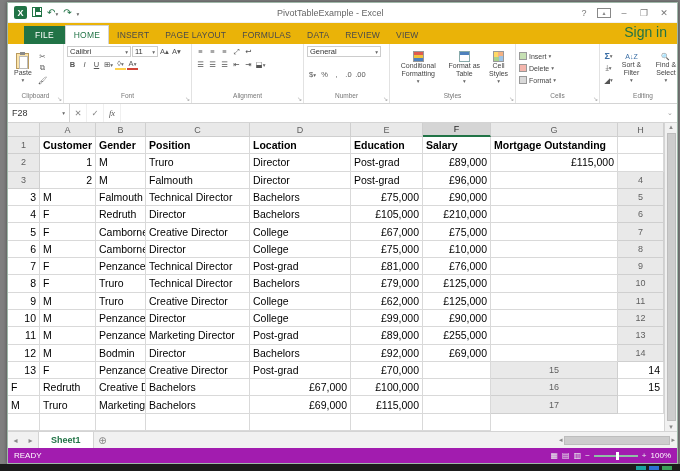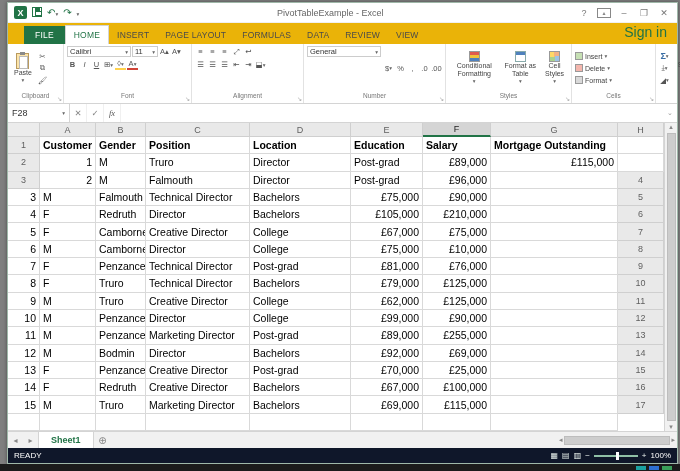--- a/index.html
+++ b/index.html
@@ -96,21 +96,21 @@
   .sheetbar { height:17px; background:#f1f1f1; border-top:1px solid #d4d4d4; display:flex;
     align-items:stretch; font-size:9px; color:#666; flex:0 0 auto; }
   .navarr { width:15px; display:flex; align-items:center; justify-content:center; font-size:8px; color:#888; }
   .stab { background:#fff; color:#217346; font-weight:bold; padding:0 12px; display:flex;
     align-items:center; border-right:1px solid #d4d4d4; border-left:1px solid #d4d4d4; }
   .addsheet { width:18px; display:flex; align-items:center; justify-content:center; color:#888; font-size:10px; }
   .hscroll { margin-left:auto; width:120px; display:flex; align-items:center; gap:1px; padding:2px; }
   .hthumb { flex:1; height:9px; background:#cdcdcd; border:1px solid #bdbdbd; }
 
   
-  .statusbar { height:15px; background:#0f172a; color:#fff; display:flex; align-items:center;
+  .statusbar { height:15px; background:#a21caf; color:#fff; display:flex; align-items:center;
     font-size:8px; padding:0 6px; flex:0 0 auto; }
   .sb-right { margin-left:auto; display:flex; align-items:center; gap:4px; }
   .viewbtn { font-size:8px; color:#eaf3ee; }
   .zoomtrack { width:44px; height:2px; background:#8fc0a6; position:relative; }
   .zoomthumb { position:absolute; left:50%; top:-3px; width:3px; height:8px; background:#fff; }
   .zoompct { font-size:8px; }
 
   
   .taskbar { position:absolute; left:0; bottom:0; width:680px; height:7px; background:#1b1b1b;
     display:flex; justify-content:flex-end; align-items:center; gap:3px; padding-right:8px; }
@@ -212,21 +212,21 @@
           <span class="mini">☰</span>
           <span class="mini">⇤</span>
           <span class="mini">⇥</span>
           <span class="mini">⬓<span class="caret">▾</span></span>
         </div>
       </div>
       <div class="rg-label"><span>Alignment</span><span class="launcher">↘</span></div>
     </div>
 
     <div class="rgroup" style="flex:0 0 86px">
-      <div class="rg-content" style="flex-direction:row; gap:2px">
+      <div class="rg-content" style="flex-direction:column; gap:12px">
         <span class="combo" style="width:74px">
             <span>General</span>
             <span class="caret" style="margin-left:auto">▾</span>
           </span>
         <div class="rowline">
           <span class="mini">$<span class="caret">▾</span></span>
           <span class="mini">%</span>
           <span class="mini">,</span>
           <span class="mini">.0</span>
           <span class="mini">.00</span>
@@ -438,21 +438,20 @@
         <div class="cell right">£92,000</div>
         <div class="cell right">£69,000</div>
         <div class="cell"></div>
         <div class="gh">14</div>
         <div class="cell right">13</div>
         <div class="cell">F</div>
         <div class="cell">Penzance</div>
         <div class="cell">Creative Director</div>
         <div class="cell">Post-grad</div>
         <div class="cell right">£70,000</div>
-        <div class="cell right">£25,000</div>
         <div class="cell"></div>
         <div class="gh">15</div>
         <div class="cell right">14</div>
         <div class="cell">F</div>
         <div class="cell">Redruth</div>
         <div class="cell">Creative Director</div>
         <div class="cell">Bachelors</div>
         <div class="cell right">£67,000</div>
         <div class="cell right">£100,000</div>
         <div class="cell"></div>

